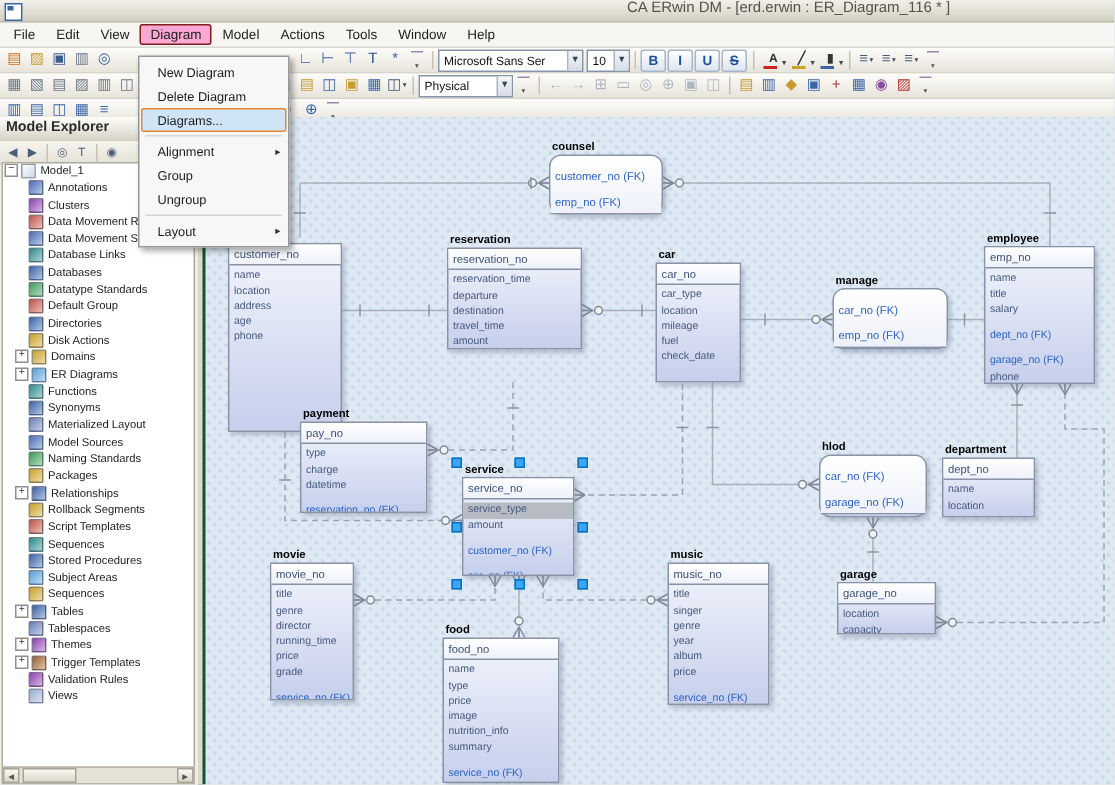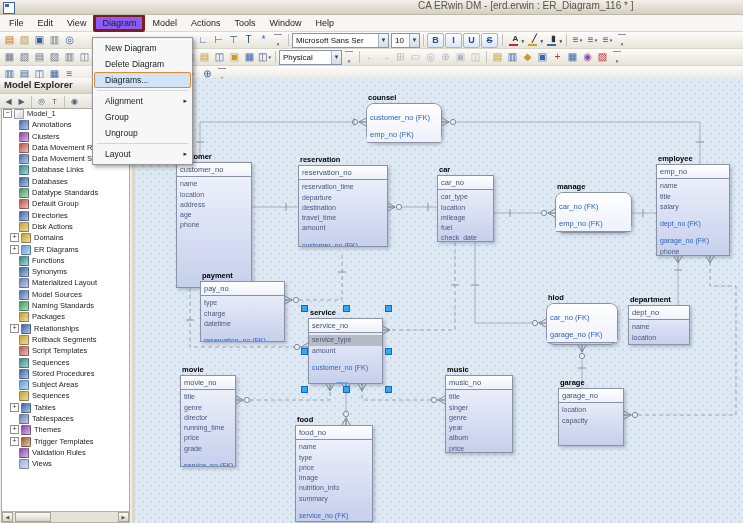--- a/index.html
+++ b/index.html
@@ -10,21 +10,21 @@
   .titlebar{height:14px;background:linear-gradient(#f2f0e9,#d3cfc2);
     border-bottom:1px solid #bdb9ac;position:relative;font-size:10px;color:#55524a;}
   .appicon{position:absolute;left:3px;top:2px;width:10px;height:10px;
     border:1px solid #3a66a8;background:#fff;}
   .appicon::after{content:"";position:absolute;left:1px;top:1px;width:4px;height:3px;background:#3a66a8;}
   .titletext{position:absolute;left:418px;top:0px;white-space:nowrap;}
   
   .menubar{height:16px;background:#f7f6f2;border-bottom:1px solid #dad7cd;
     display:flex;align-items:center;font-size:9px;color:#1d1d1d;padding-left:2px;}
   .mi{padding:1px 6px;border:1px solid transparent;border-radius:2px;}
-  .mi.active{border:3px solid #7f1d1d;background:#8b5cf6;}
+  .mi.active{border:1px solid #7f1d1d;background:#f9a8d4;}
   
   .tbrow{height:16px;background:linear-gradient(#fdfcf9,#e7e4da);
     border-bottom:1px solid #d8d5ca;display:flex;align-items:center;padding-left:2px;}
   .tbicon{width:15px;height:14px;display:flex;align-items:center;justify-content:center;
     font-size:10px;line-height:14px;flex:0 0 auto;}
   .tbicon.dis{opacity:.38;}
   .tbicon .mini{font-size:5px;color:#445;margin-left:1px;}
   .tbsep{width:1px;height:12px;background:#c6c2b5;margin:0 3px;flex:0 0 auto;}
   .spacer{flex:0 0 auto;}
   .ovf{width:8px;height:12px;border-top:1px solid #98a;display:flex;align-items:flex-end;
@@ -36,21 +36,21 @@
   .fmt{width:15px;height:13px;border:1px solid #a8b6cc;border-radius:2px;margin-right:1px;
     background:linear-gradient(#ffffff,#dde5f2);color:#1d4f9c;font-weight:bold;font-size:9px;
     display:flex;align-items:center;justify-content:center;flex:0 0 auto;}
   .fmt.strike{text-decoration:line-through;}
   .clr{position:relative;width:17px;height:13px;border:1px solid transparent;display:flex;
     align-items:flex-start;justify-content:center;font-size:8px;font-weight:bold;color:#333;flex:0 0 auto;}
   .clr .bar{position:absolute;left:2px;right:6px;bottom:1px;height:2px;}
   .clr .mini{position:absolute;right:0;top:4px;font-size:5px;color:#445;}
   
   .panel{position:absolute;left:0;top:78px;width:132px;bottom:0;background:#f0ede5;
-    border-right:1px solid #14532d;z-index:4;}
+    border-right:5px solid #14532d;z-index:4;}
   .panel-header{height:13px;background:linear-gradient(#fefdfb,#d8d4c7);border-bottom:1px solid #cfcaba;
     font-size:9.5px;font-weight:bold;color:#2c2c2c;padding:1px 4px;}
   .panel-toolbar{height:15px;display:flex;align-items:center;padding-left:2px;
     background:linear-gradient(#f7f5ef,#e4e1d6);border-bottom:1px solid #d3cfc1;}
   .ptb{width:13px;height:12px;display:flex;align-items:center;justify-content:center;font-size:8px;color:#4a5d7a;}
   .tree{position:absolute;left:1px;right:2px;top:30px;bottom:11px;background:#fff;
     border:1px solid #aeaa9c;overflow:hidden;font-size:7.5px;color:#1c1c1c;}
   .trow{height:11.3px;display:flex;white-space:nowrap;}
   .tind{width:7px;flex:0 0 auto;}
   .texp{width:7px;height:7px;flex:0 0 auto;border:1px solid #8f8f8f;background:#fff;
@@ -448,53 +448,53 @@
     <div class="entity dep" style="left: 366px; top: 103px; width: 76px; height: 40px;">
       <div class="etitle">counsel</div>
       <div class="ebox">
         <div class="ekeys">
           <div class="erow key fk">customer_no (FK)</div>
           <div class="erow key fk">emp_no (FK)</div>
         </div>
         <div class="ebody"></div>
       </div>
     </div>
-    <div class="entity" style="left: 152px; top: 162px; width: 76px; height: 126px; margin-left: 24px;">
+    <div class="entity" style="left: 152px; top: 162px; width: 76px; height: 126px;">
       <div class="etitle">customer</div>
       <div class="ebox">
         <div class="ekeys">
           <div class="erow key">customer_no</div>
         </div>
         <div class="ebody">
           <div class="erow">name</div>
           <div class="erow">location</div>
           <div class="erow">address</div>
           <div class="erow">age</div>
           <div class="erow">phone</div>
         </div>
       </div>
     </div>
-    <div class="entity" style="left: 298px; top: 165px; width: 90px; height: 82px; border-radius: 19px;">
+    <div class="entity" style="left: 298px; top: 165px; width: 90px; height: 68px; border-radius: 19px;">
       <div class="etitle">reservation</div>
       <div class="ebox">
         <div class="ekeys">
           <div class="erow key">reservation_no</div>
         </div>
         <div class="ebody">
           <div class="erow">reservation_time</div>
           <div class="erow">departure</div>
           <div class="erow">destination</div>
           <div class="erow">travel_time</div>
           <div class="erow">amount</div>
           <div class="erow fk">customer_no (FK)</div>
           <div class="erow fk">car_no (FK)</div>
         </div>
       </div>
     </div>
-    <div class="entity" style="left: 437px; top: 175px; width: 57px; height: 67px;">
+    <div class="entity" style="left: 437px; top: 175px; width: 57px; height: 80px;">
       <div class="etitle">car</div>
       <div class="ebox">
         <div class="ekeys">
           <div class="erow key">car_no</div>
         </div>
         <div class="ebody">
           <div class="erow">car_type</div>
           <div class="erow">location</div>
           <div class="erow">mileage</div>
           <div class="erow">fuel</div>
@@ -597,38 +597,38 @@
           <div class="erow">title</div>
           <div class="erow">genre</div>
           <div class="erow">director</div>
           <div class="erow">running_time</div>
           <div class="erow">price</div>
           <div class="erow">grade</div>
           <div class="erow fk">service_no (FK)</div>
         </div>
       </div>
     </div>
-    <div class="entity" style="left: 445px; top: 375px; width: 68px; height: 78px;">
+    <div class="entity" style="left: 445px; top: 375px; width: 68px; height: 95px;">
       <div class="etitle">music</div>
       <div class="ebox">
         <div class="ekeys">
           <div class="erow key">music_no</div>
         </div>
         <div class="ebody">
           <div class="erow">title</div>
           <div class="erow">singer</div>
           <div class="erow">genre</div>
           <div class="erow">year</div>
           <div class="erow">album</div>
           <div class="erow">price</div>
           <div class="erow fk">service_no (FK)</div>
         </div>
       </div>
     </div>
-    <div class="entity" style="left: 558px; top: 388px; width: 66px; height: 58px;">
+    <div class="entity" style="left: 558px; top: 388px; width: 66px; height: 35px;">
       <div class="etitle">garage</div>
       <div class="ebox">
         <div class="ekeys">
           <div class="erow key">garage_no</div>
         </div>
         <div class="ebody">
           <div class="erow">location</div>
           <div class="erow">capacity</div>
         </div>
       </div>

